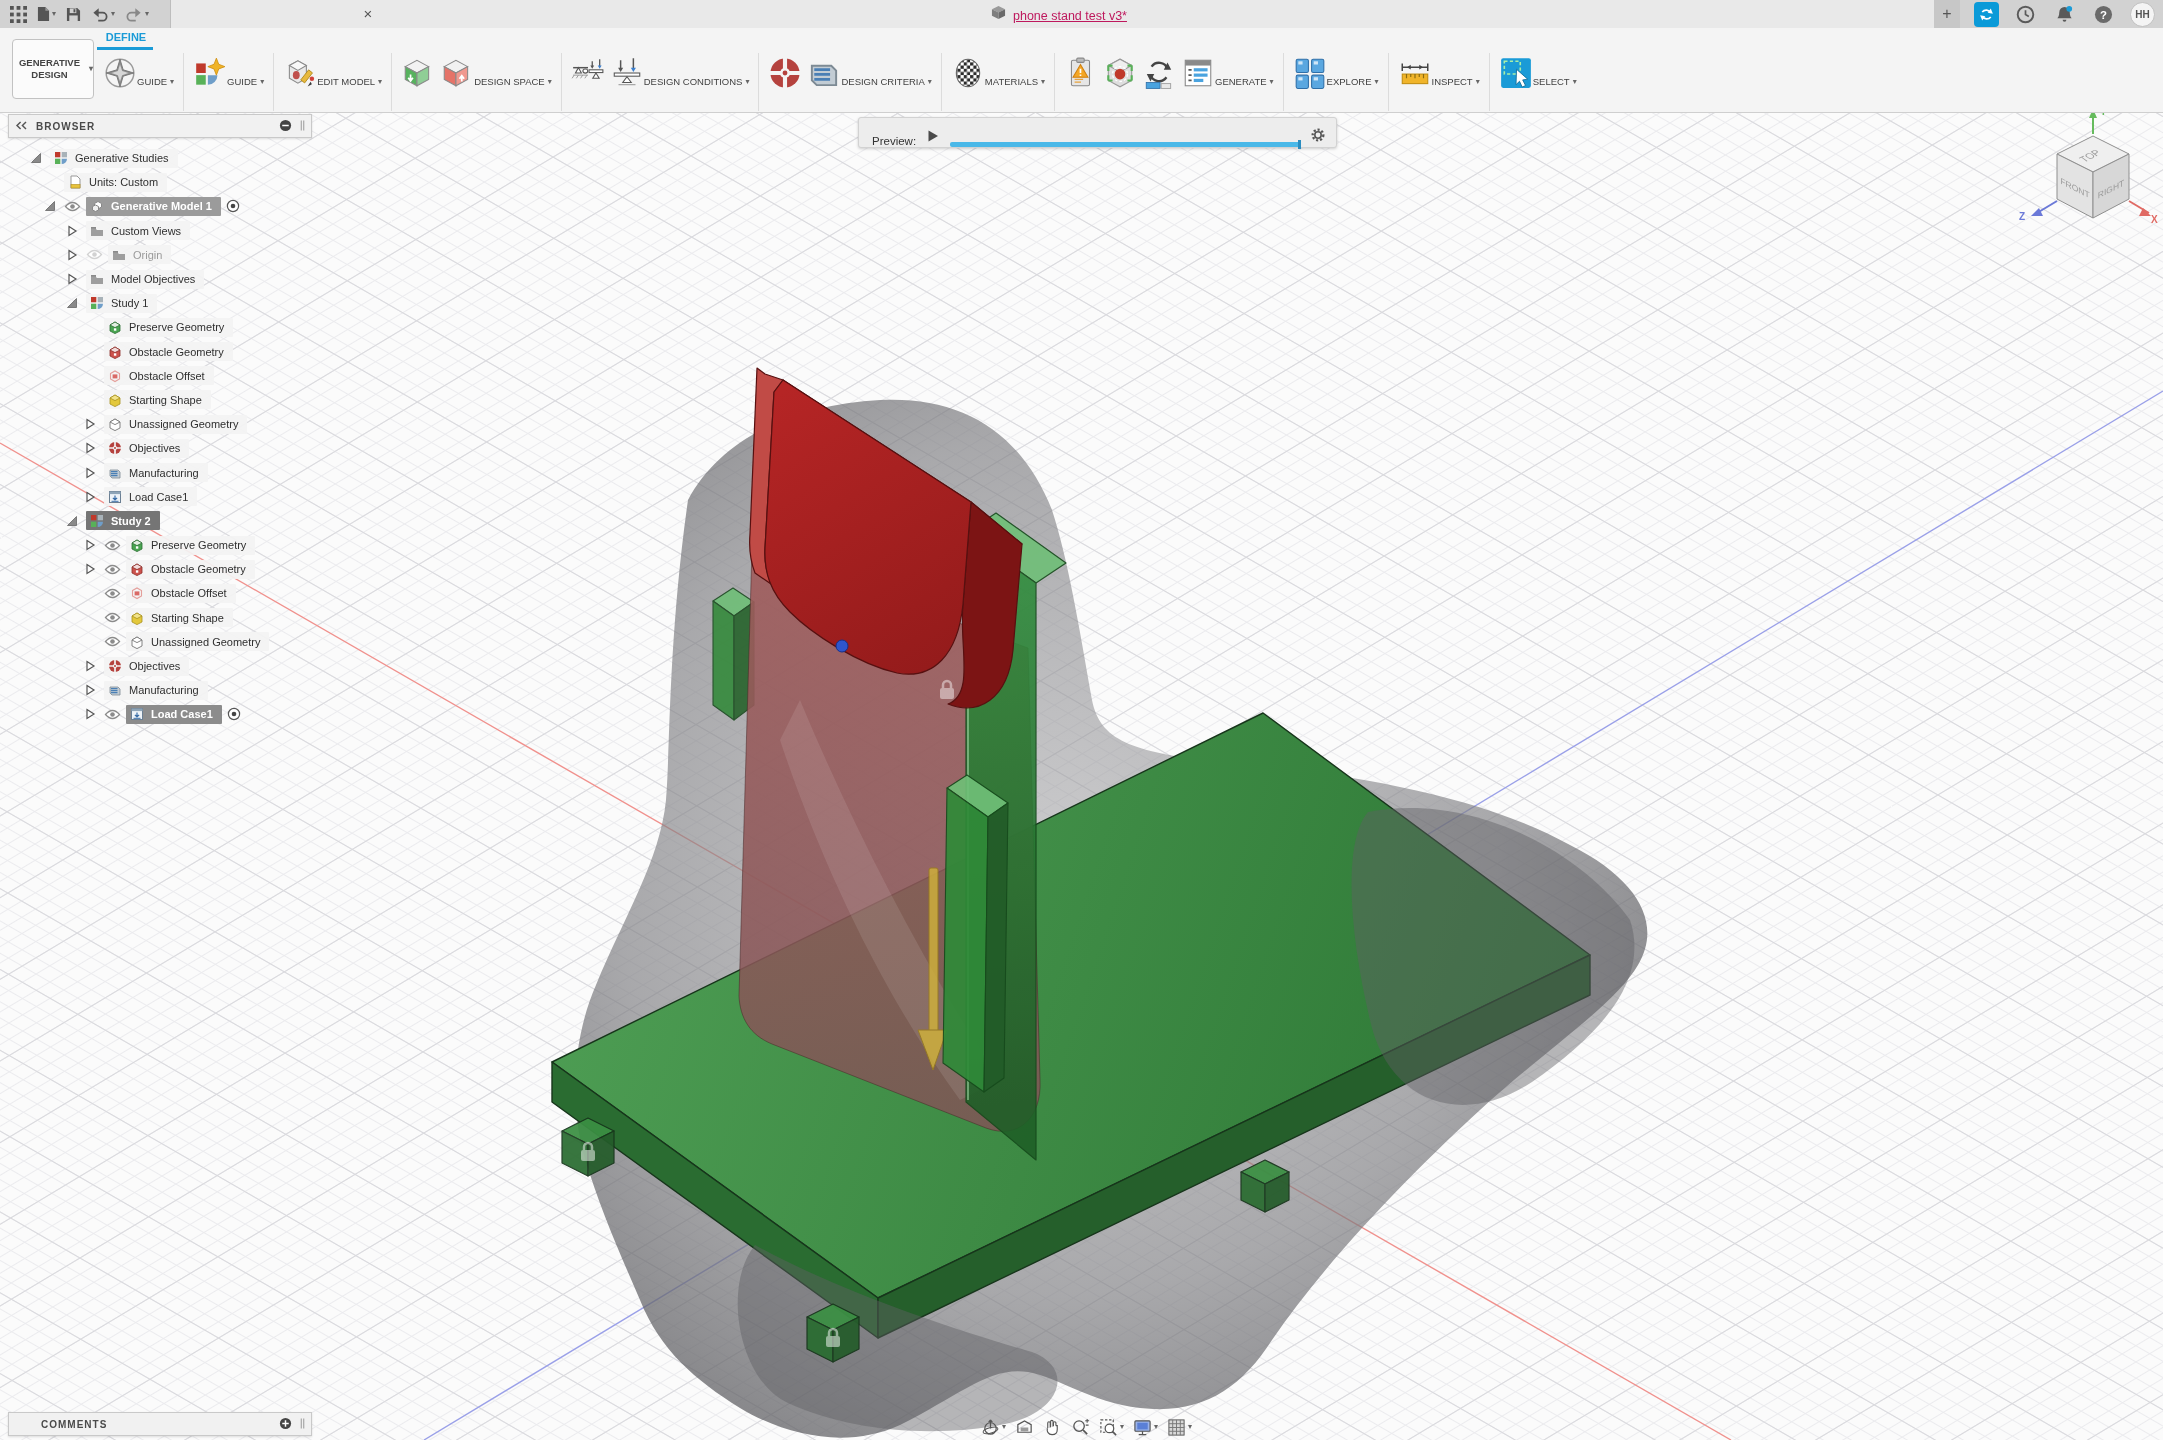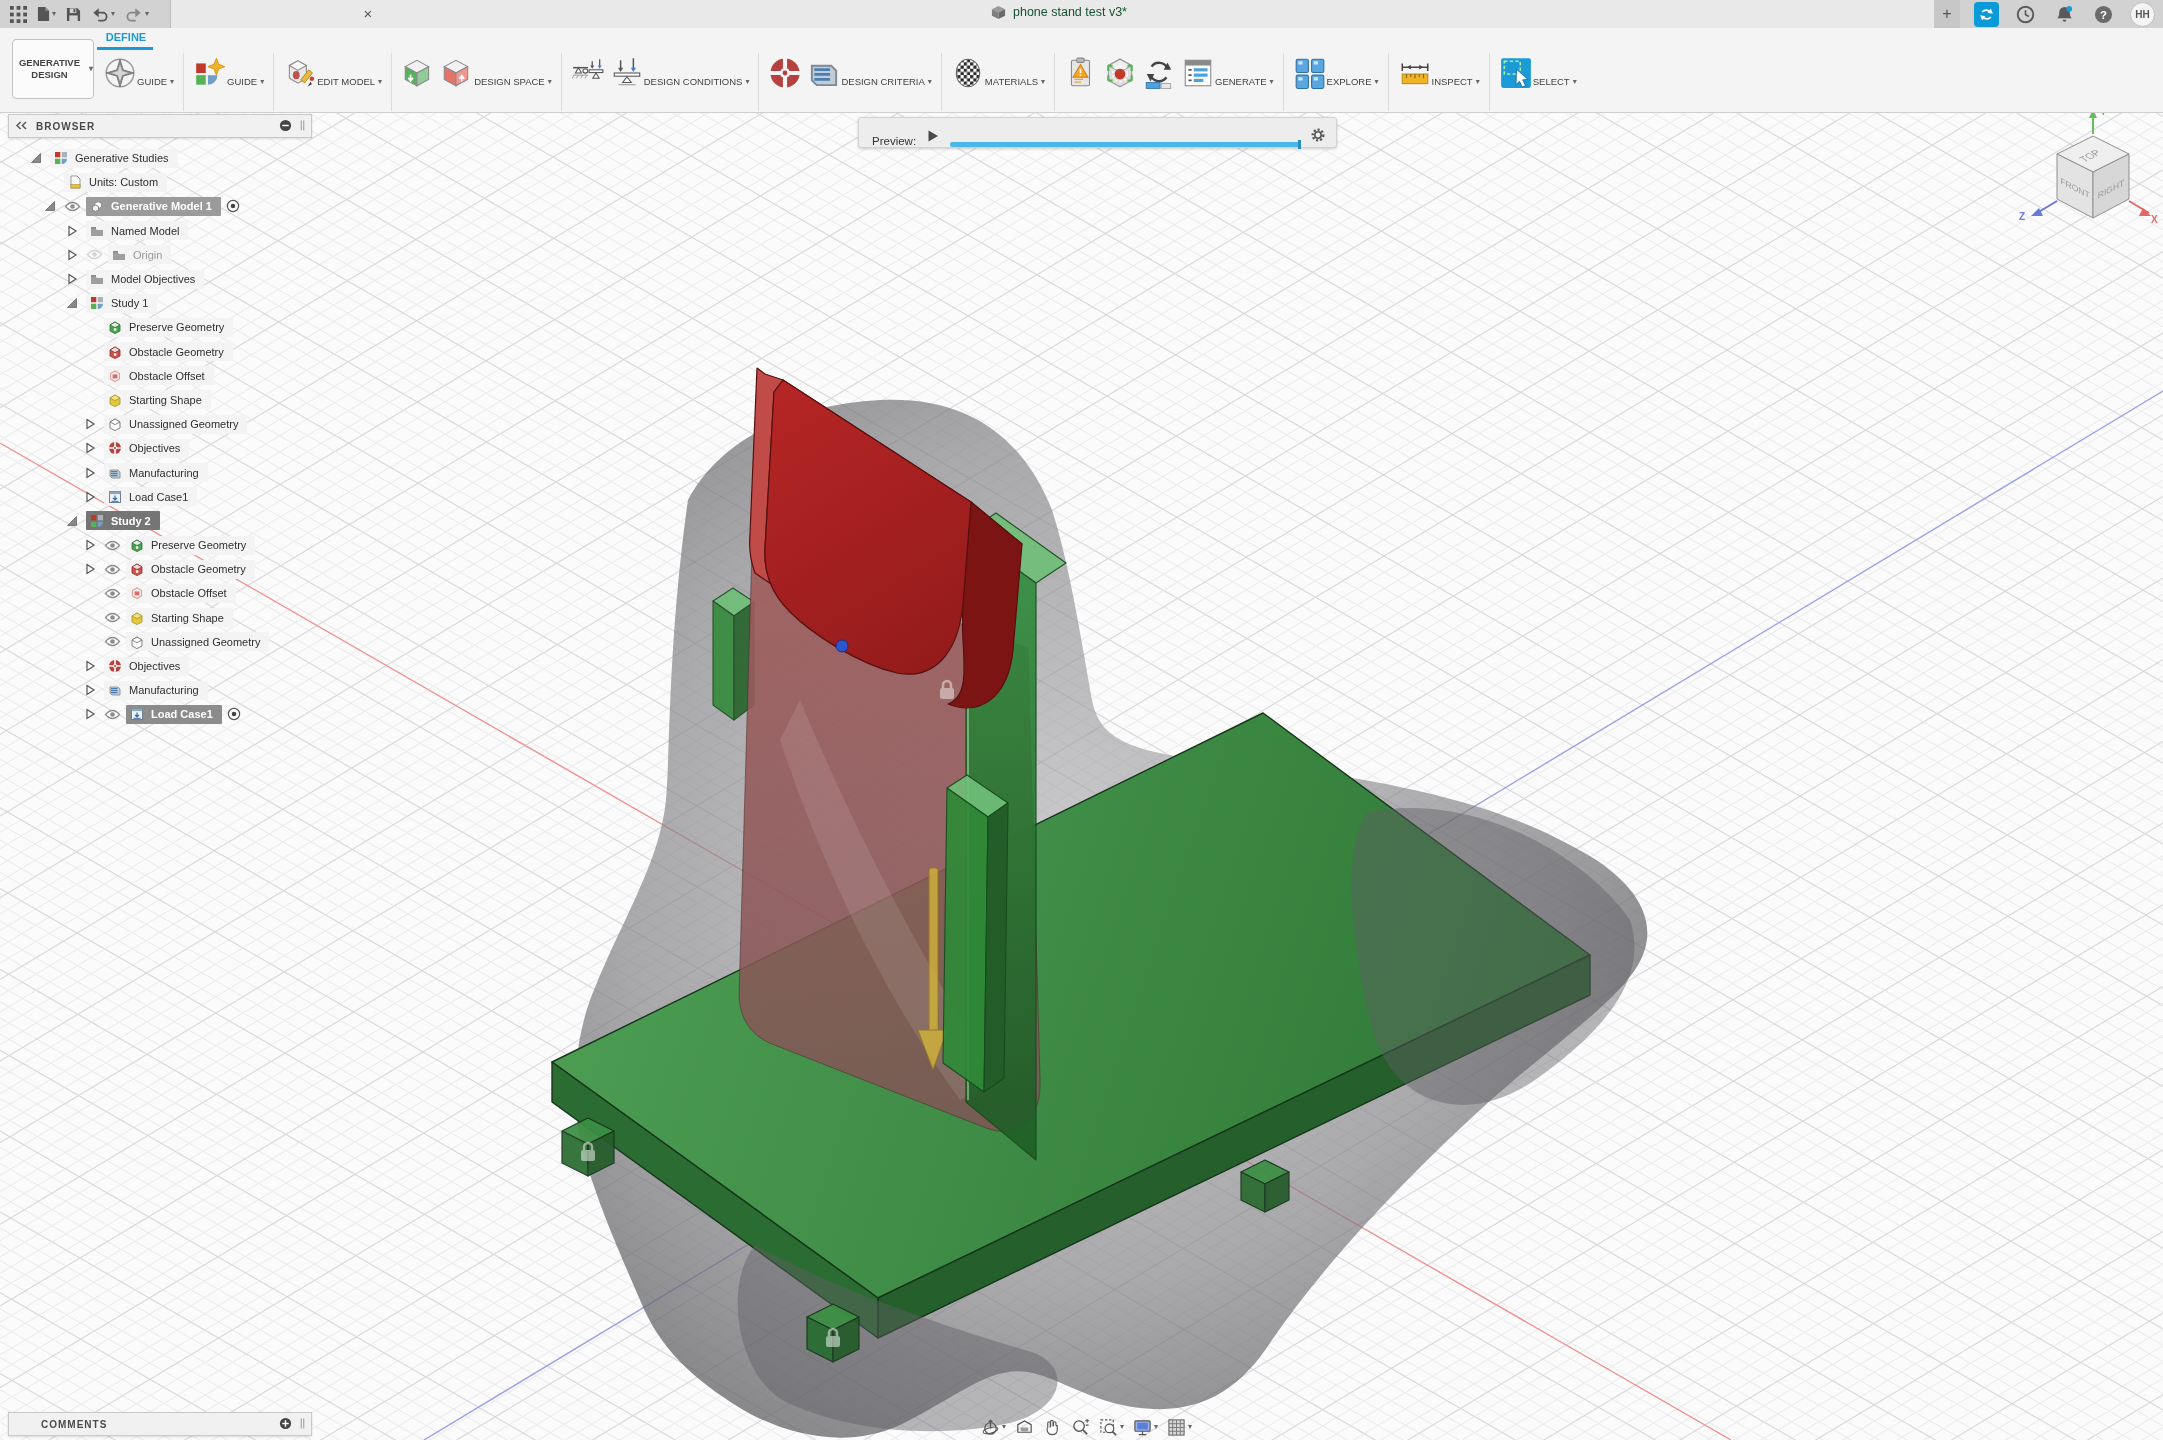--- a/index.html
+++ b/index.html
@@ -7,21 +7,21 @@
   #app{position:relative;width:2163px;height:1440px;overflow:hidden;background:#fbfbfb;
        font-family:"Liberation Sans",sans-serif;color:#333;-webkit-font-smoothing:antialiased;}
   
   #topstrip{position:absolute;left:0;top:0;width:100%;height:28px;background:#d2d2d2;z-index:40;}
   #doc-tab{position:absolute;left:170px;top:0;width:1776px;height:28px;background:#e9e9e9;
            border-left:1px solid #bdbdbd;border-right:1px solid #bdbdbd;display:flex;align-items:center;justify-content:center;}
   .tstrip-left{position:absolute;left:6px;top:0;height:28px;display:flex;align-items:center;gap:10px;padding-left:4px;}
   .tbtn{display:flex;align-items:center;gap:2px;color:#555;cursor:default;}
   .tbtn svg{display:block;}
   .caret{font-size:8px;color:#666;line-height:1;}
-  #doc-title{display:flex;align-items:flex-start;gap:7px;font-size:12.5px;color:#14532d;}
+  #doc-title{display:flex;align-items:flex-end;gap:7px;font-size:12.5px;color:#be185d;text-decoration:underline;}
   #tab-close{position:absolute;right:1786px;top:5px;font-size:15px;color:#555;width:18px;text-align:center;}
   .tstrip-right{position:absolute;right:8px;top:0;height:28px;display:flex;align-items:center;gap:14px;}
   .newtab{width:26px;height:28px;background:#c7c7c7;display:flex;align-items:center;justify-content:center;font-size:16px;color:#555;}
   .appbtn{width:25px;height:25px;border-radius:4px;display:flex;align-items:center;justify-content:center;}
   .appbtn.blue{background:#0a9ad8;}
   .avatar{width:23px;height:23px;border-radius:50%;background:#f4f4f4;display:flex;align-items:center;justify-content:center;
           font-size:10px;font-weight:bold;color:#555;border:1px solid #c0c0c0;}
   
   #ribbon{position:absolute;left:0;top:28px;width:100%;height:84px;background:#f4f4f4;border-bottom:1px solid #cfcfcf;z-index:39;}
   #ws-btn{position:absolute;left:12px;top:11px;width:80px;height:58px;background:#fbfbfb;border:1px solid #c2c2c2;border-radius:4px;
@@ -668,21 +668,21 @@
             </svg>
           </span>
 
         <span class="chip">
           <span class="ticon">
               <svg xmlns="http://www.w3.org/2000/svg" viewBox="0 0 14 12">
                 <rect x="1" y="2" width="5" height="3" fill="#8a8a8a"></rect>
                 <path d="M1 3.5 h4.5 l1.5 1.5 H13 V11 H1Z" fill="#9e9e9e"></path>
               </svg>
             </span>
-          <span class="tlabel">Named Model</span>
+          <span class="tlabel">Custom Views</span>
         </span>
 
       </div>
 
       <div class="trow dim" style="padding-left: 58px;">
         <span class="slot-arrow">
             <svg xmlns="http://www.w3.org/2000/svg" viewBox="0 0 12 12" width="12" height="12">
               <path d="M3 1.5 L10 6 L3 10.5Z" fill="#fdfdfd" stroke="#555" stroke-width="1.2"></path>
             </svg>
           </span>

